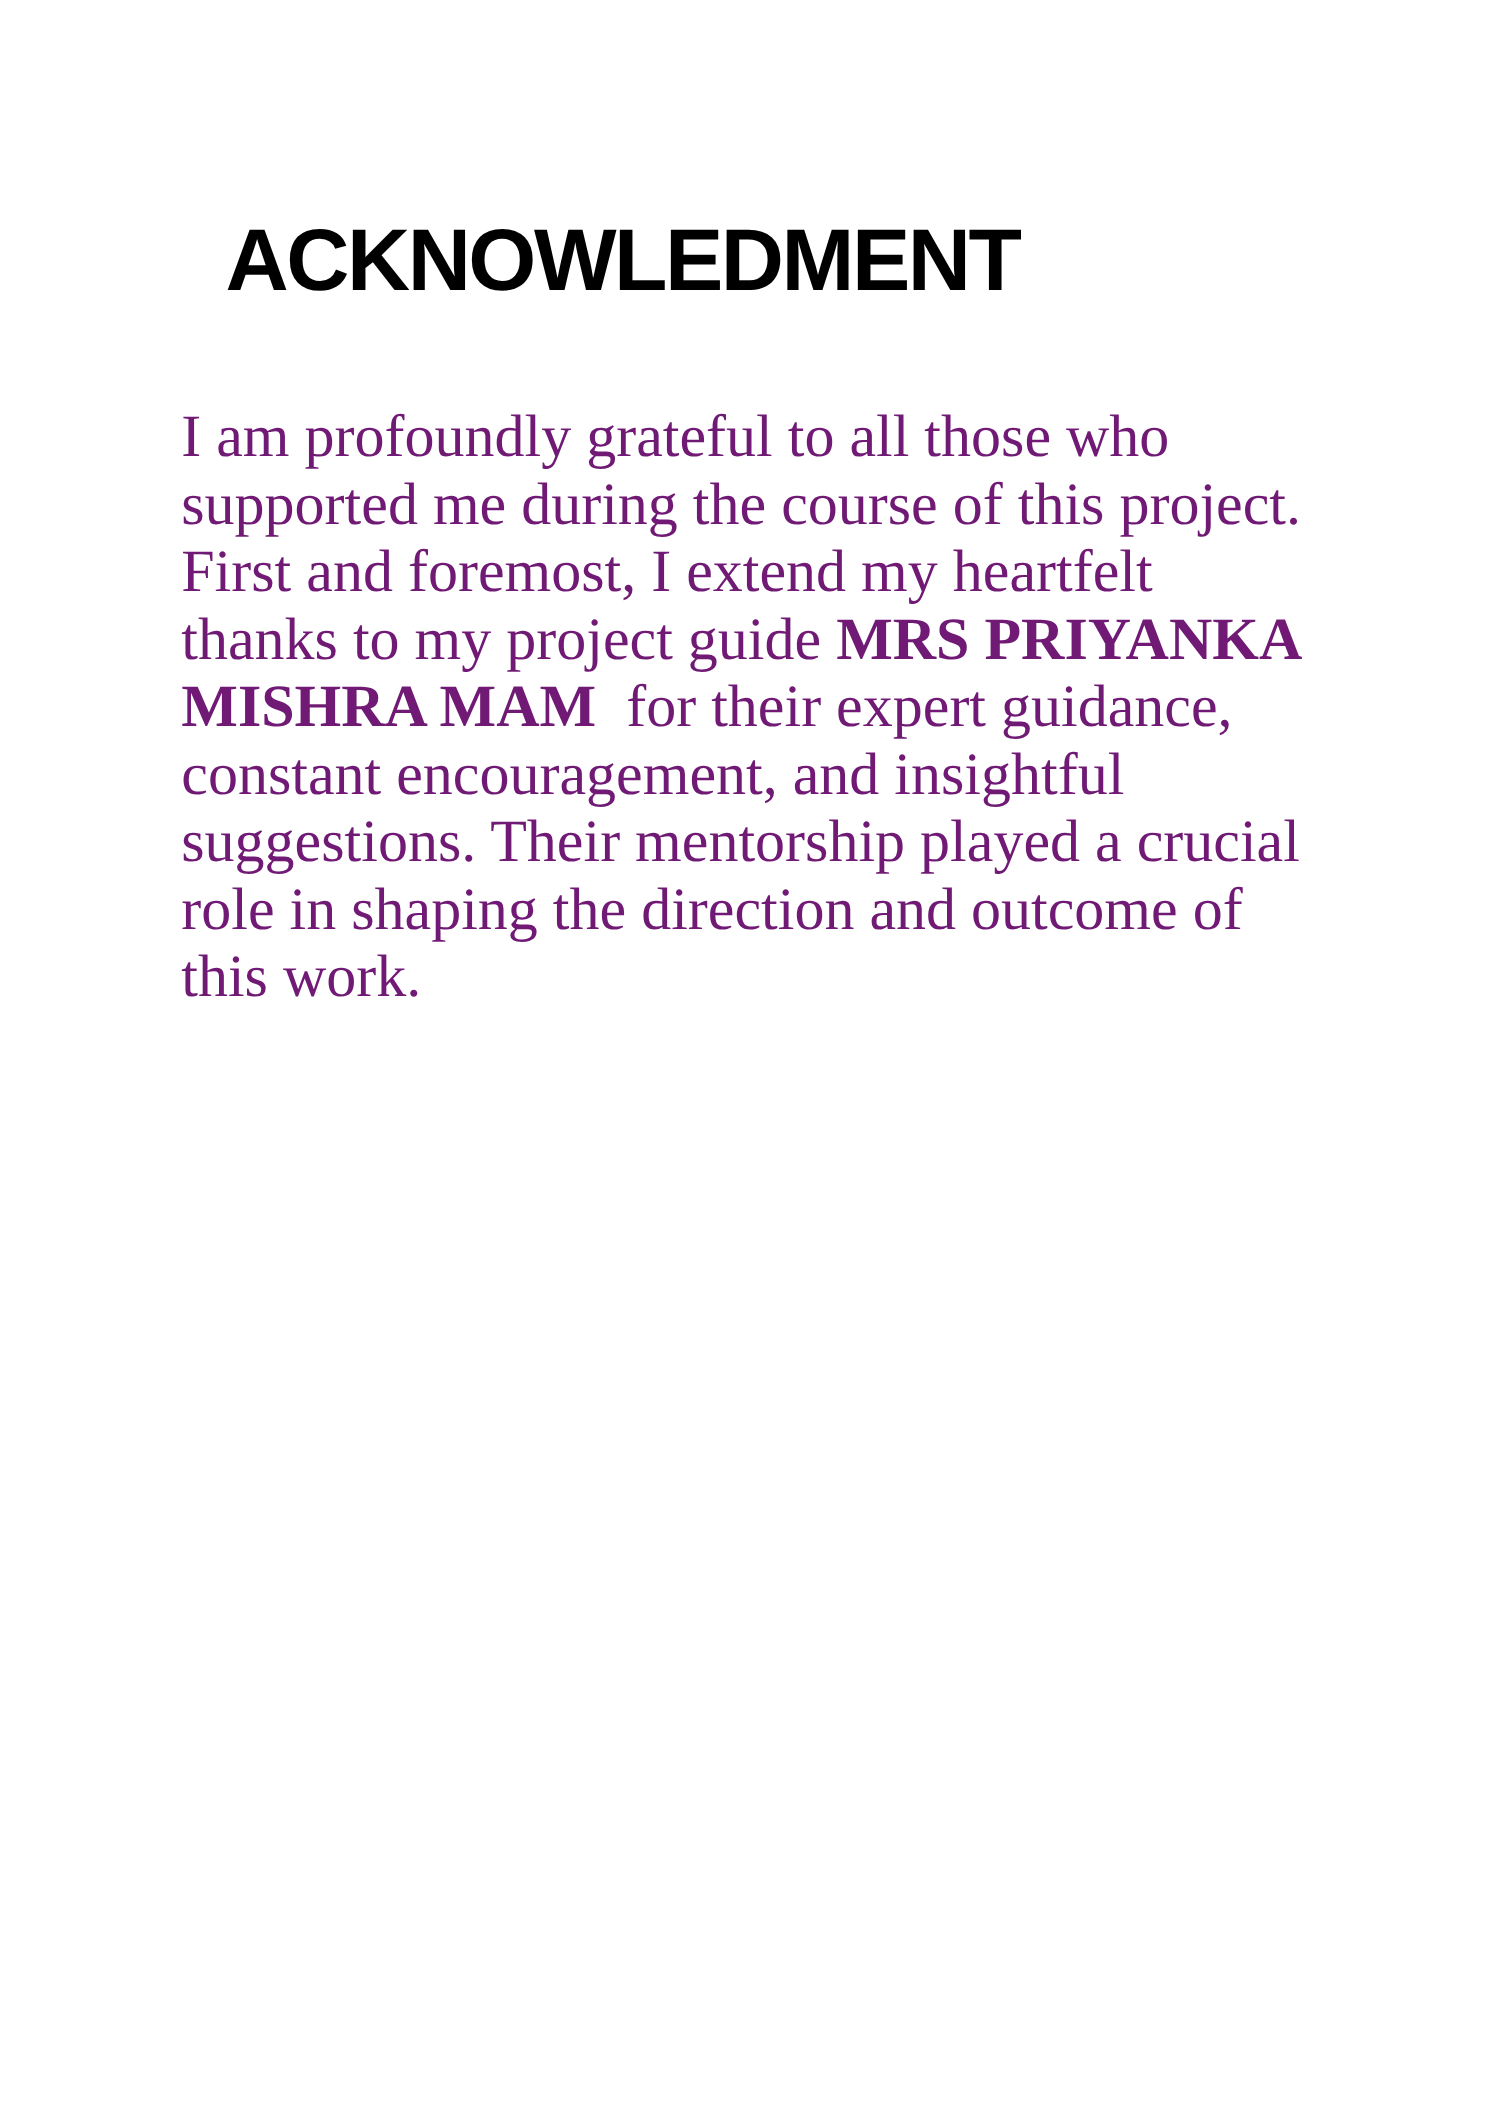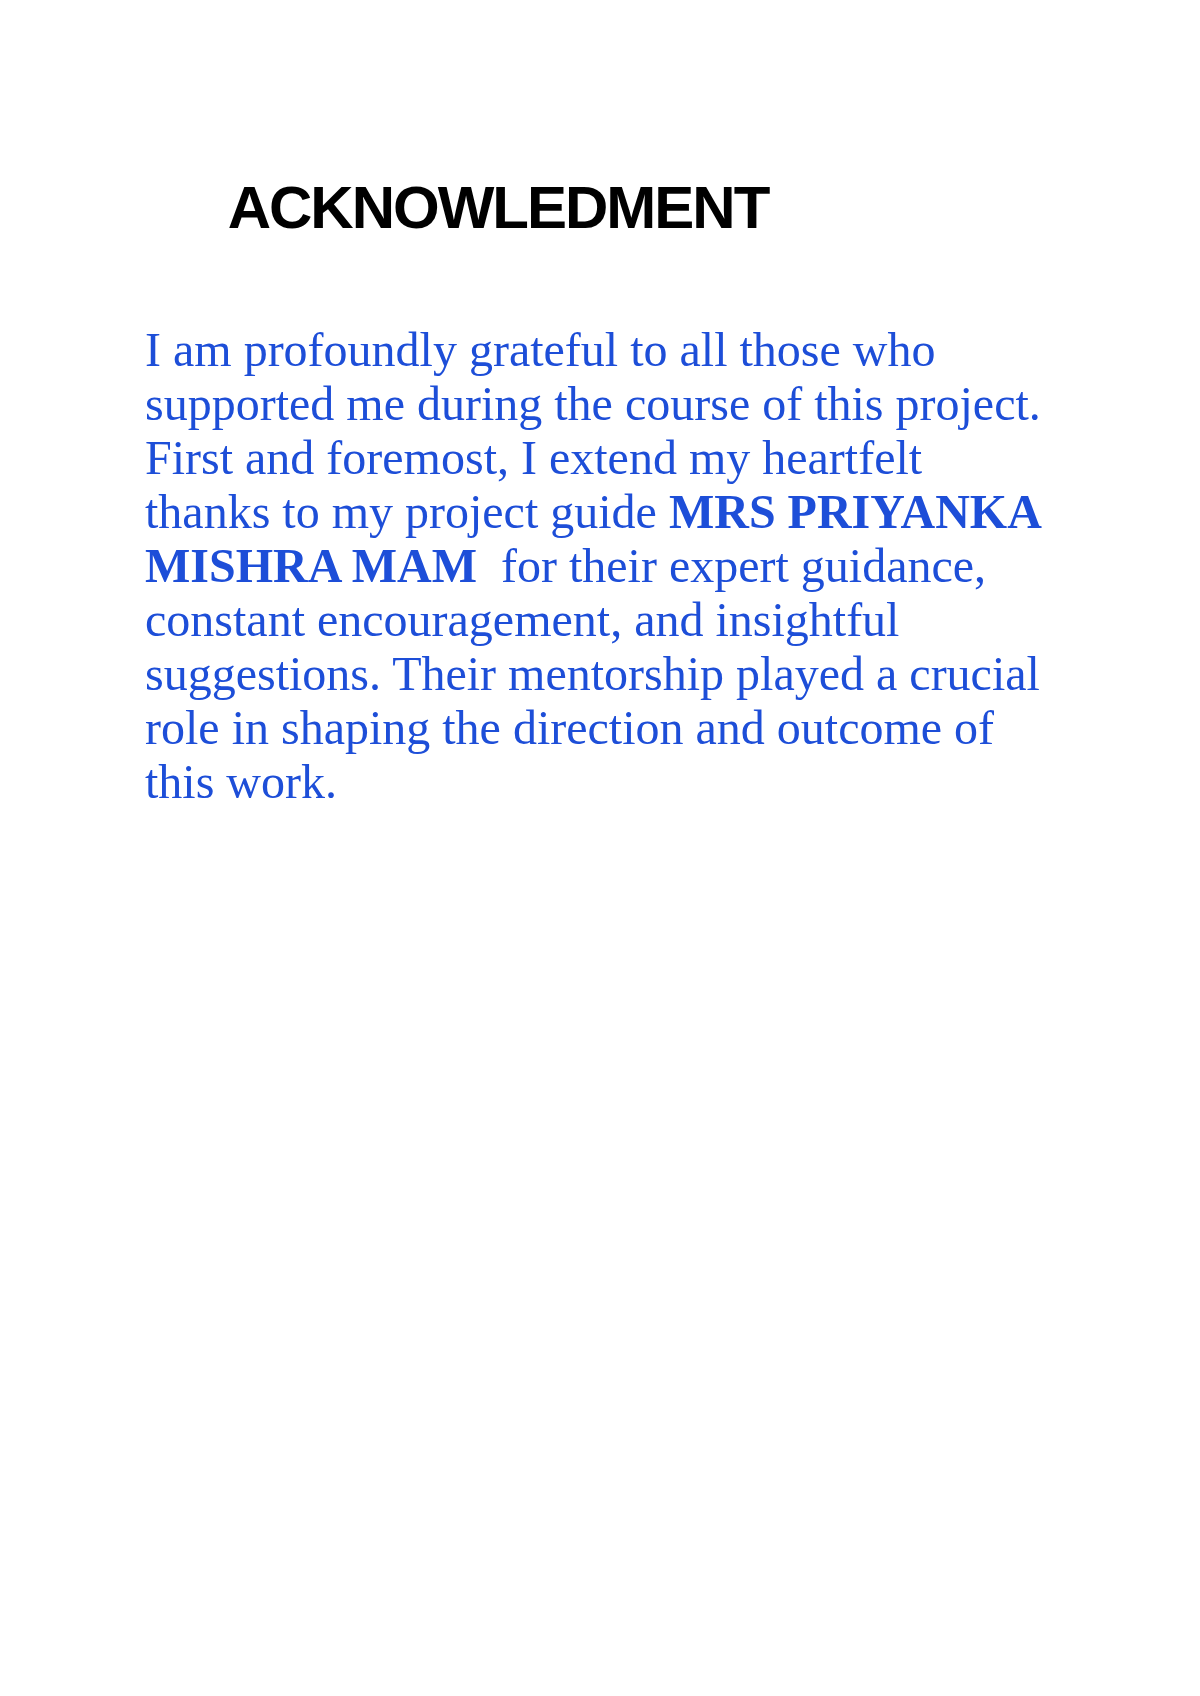--- a/index.html
+++ b/index.html
@@ -25,37 +25,37 @@
   }
   h1.doc-title {
     position: absolute;
     top: 165px;
     left: 0;
     width: 996px;
     margin: 0;
     text-align: center;
     font-family: "Liberation Sans", sans-serif;
     font-weight: bold;
-    font-size: 60px;
+    font-size: 70px;
     line-height: 86px;
     letter-spacing: -2px;
     color: #000000;
   }
   .body-text {
     position: absolute;
     left: 145px;
     top: 323px;
     width: 990px;
   }
   .para {
     margin: 0 0 29px 0;
     font-size: 48px;
     line-height: 54px;
     white-space: pre-line;
-    color: #1d4ed8;
+    color: #701a75;
   }
   .run {
     font-weight: normal;
   }
   .run.bold {
     font-weight: bold;
   }
 </style>
 </head>
 <body style="background: rgb(255, 255, 255); color: rgb(0, 0, 0);">

